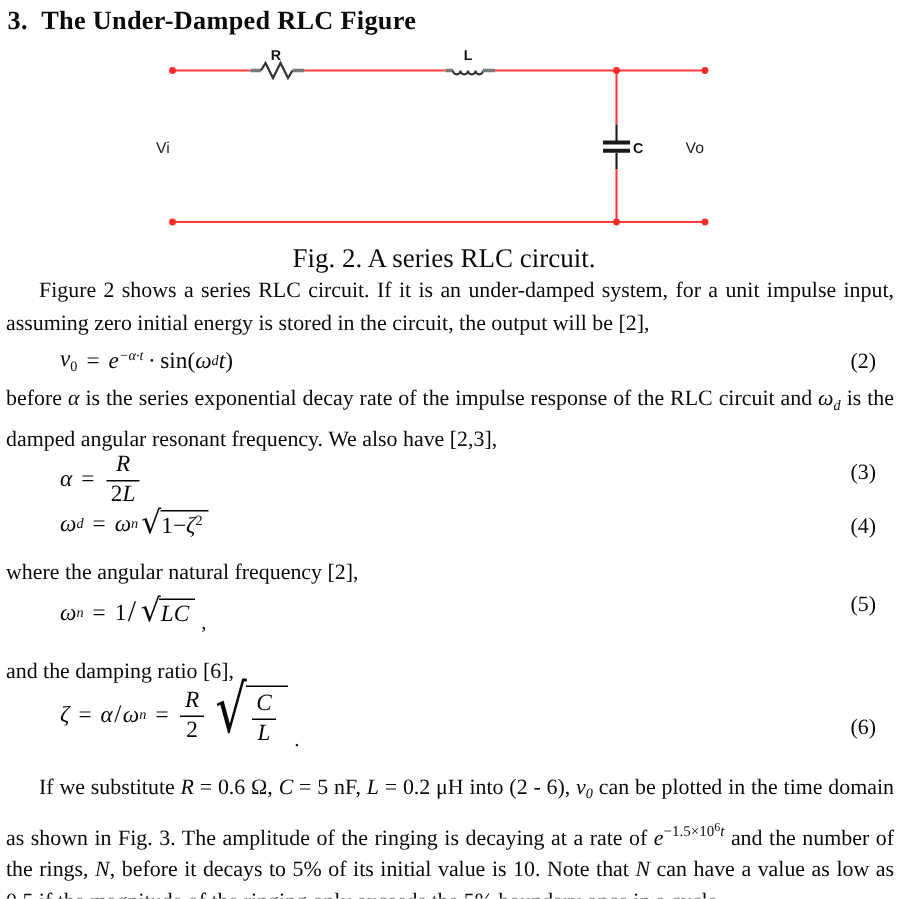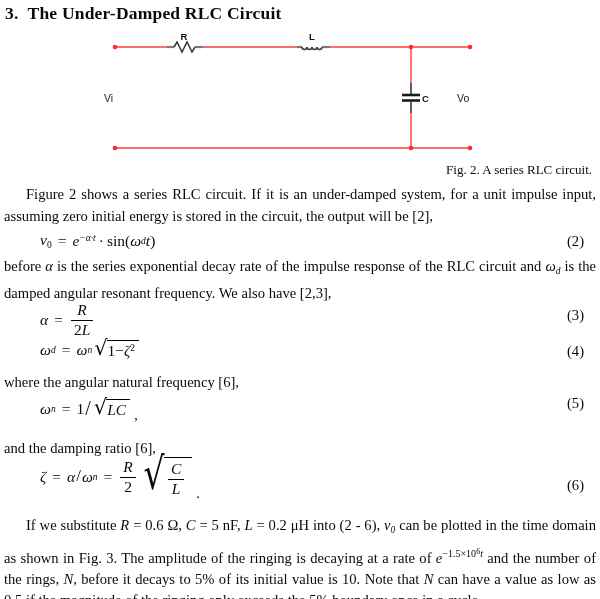--- a/index.html
+++ b/index.html
@@ -5,21 +5,21 @@
   html,body{margin:0;padding:0;background:#ffffff;}
   body{width:600px;height:599px;position:relative;overflow:hidden;
        font-family:"Liberation Serif",serif;color:#0a0a0a;}
 
   .heading{position:absolute;top:3px;left:5px;font-size:17.5px;font-weight:bold;
            letter-spacing:.2px;margin:0;}
   .heading .hnum{margin-right:9px;}
 
   .figure{position:absolute;top:25px;left:0;width:600px;height:135px;}
 
-  .caption{position:absolute;top:162px;left:0;width:592px;text-align:right;font-size:13px;}
+  .caption{position:absolute;top:162px;left:0;width:592px;text-align:center;font-size:18px;}
 
   .para{position:absolute;left:4px;width:592px;font-size:14.6px;line-height:22px;
         text-align:justify;margin:0;}
   .p1{top:183px;text-indent:22px;}
   .p2{top:255px;}
   .p3{top:371px;}
   .p4{top:437px;}
   .p5{top:515px;text-indent:22px;line-height:21px;}
 
   i{font-style:italic;}
@@ -56,21 +56,21 @@
   .bigslash{font-size:20px;line-height:14px;position:relative;top:-1px;margin:0 1px;}
   .bigslash.sm{font-size:17px;}
   .trail{align-self:flex-end;margin-left:4px;transform:translateY(5px);font-size:14px;}
 
   .clabel{font-family:"Liberation Sans",sans-serif;font-weight:bold;font-size:9.5px;fill:#111;}
   .vlabel{font-family:"Liberation Sans",sans-serif;font-size:10.5px;fill:#222;}
 </style>
 </head>
 <body>
 
-<h1 class="heading"><span class="hnum">3.</span><span>The Under-Damped RLC Circuit</span></h1>
+<h1 class="heading"><span class="hnum">3.</span><span>The Under-Damped RLC Figure</span></h1>
 
 <div class="figure">
   <svg width="600" height="135" viewBox="0 0 600 135">
 
     <line x1="115" y1="22" x2="167" y2="22" stroke="#ff3b3b" stroke-width="1.4"></line>
     <line x1="203" y1="22" x2="297" y2="22" stroke="#ff3b3b" stroke-width="1.4"></line>
     <line x1="330" y1="22" x2="470" y2="22" stroke="#ff3b3b" stroke-width="1.4"></line>
 
     <path d="M167,22 h7" stroke="#7a7a7a" stroke-width="2.2" fill="none"></path>
     <path d="M174,22 l3,-5 l5,10 l5,-10 l5,10 l3,-5" stroke="#333333" stroke-width="1.5" fill="none"></path>
@@ -139,21 +139,21 @@
     <span class="rel">=</span>
     <i>ω</i>
     <sub class="it">n</sub>
     <span class="sqrt">
       <span class="rsign">√</span>
       <span class="rbody"><span>1−</span><i>ζ</i><sup>2</sup></span>
     </span>
   </div>
 <span class="eqnum n4">(4)</span>
 
-<p class="para p3">where the angular natural frequency [6],</p>
+<p class="para p3">where the angular natural frequency [2],</p>
 
 <div class="eq e5">
     <i>ω</i>
     <sub class="it">n</sub>
     <span class="rel">=</span>
     <span>1</span>
     <span class="bigslash">/</span>
     <span class="sqrt">
       <span class="rsign">√</span>
       <span class="rbody"><i>LC</i></span>

